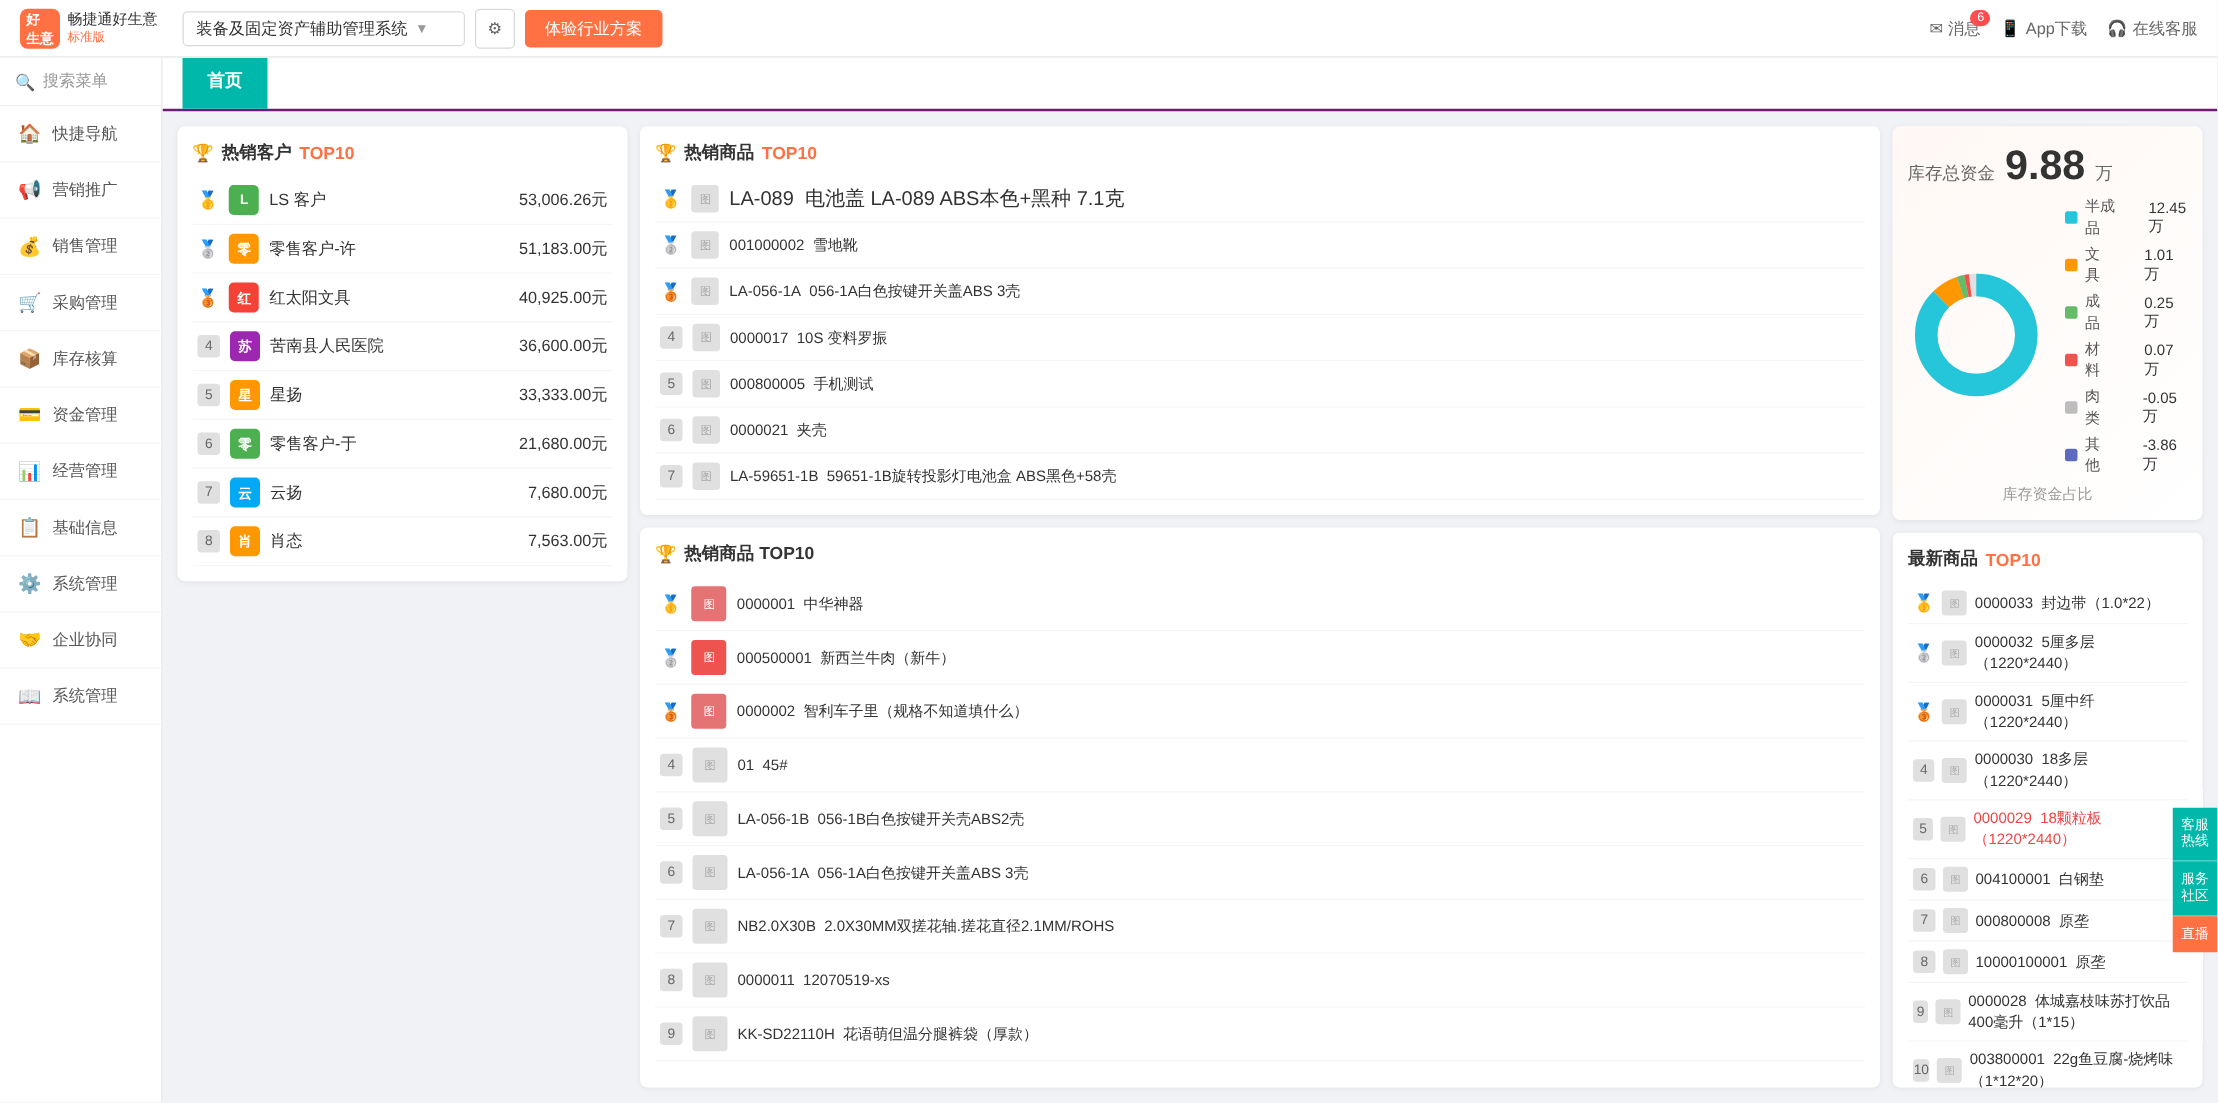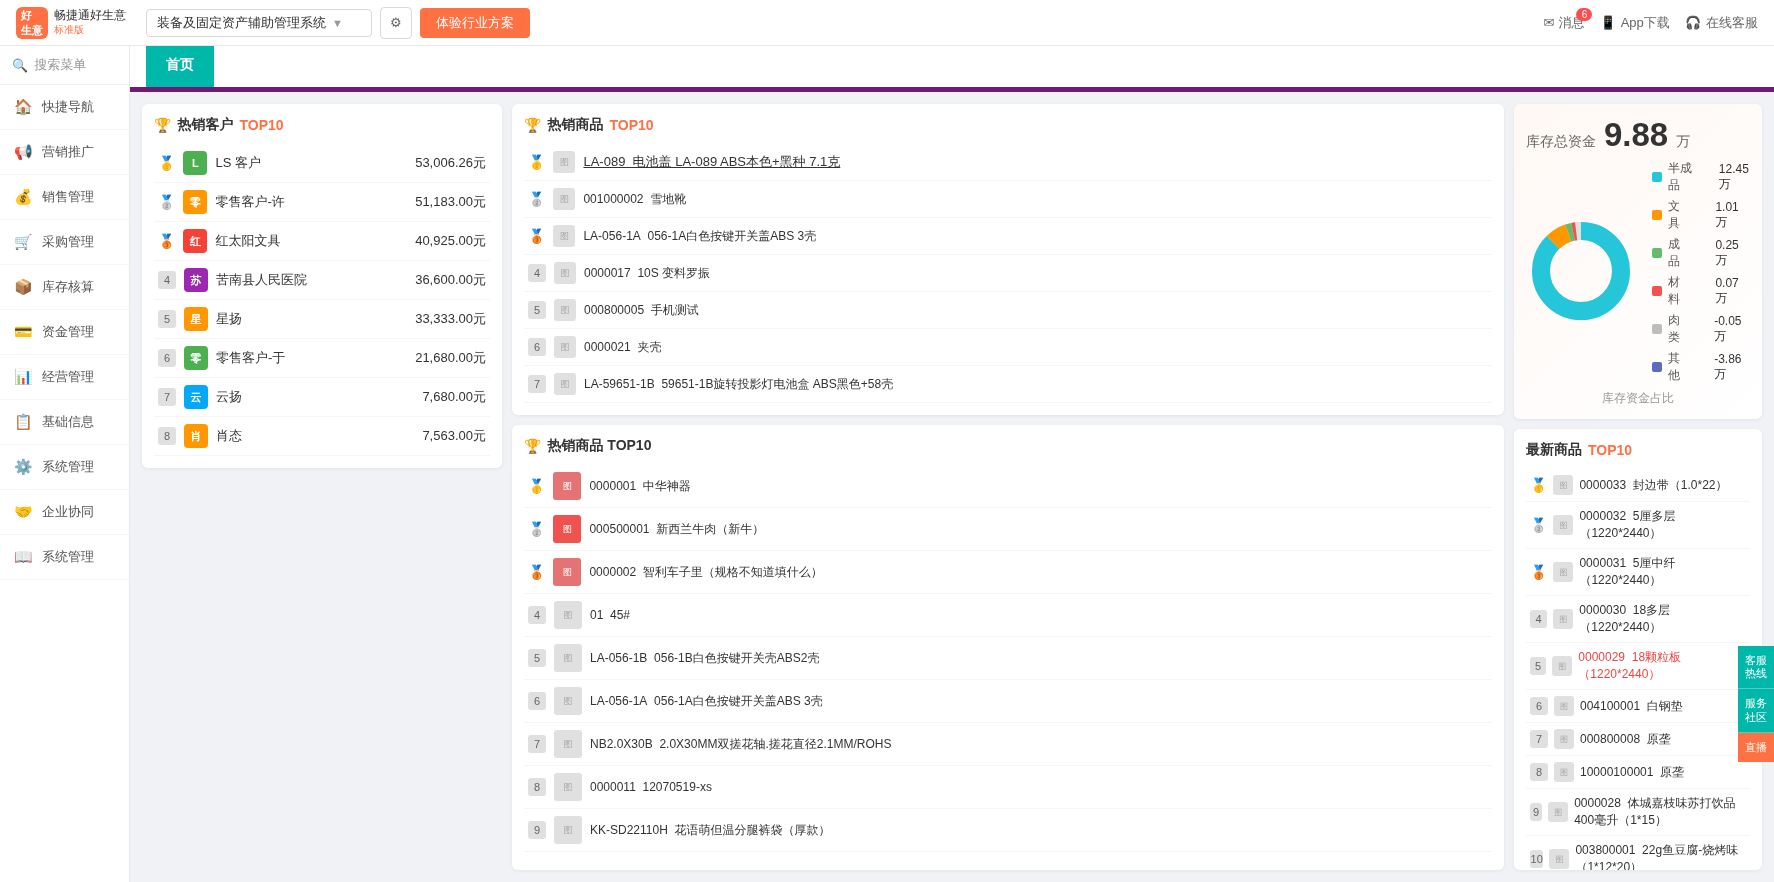--- a/index.html
+++ b/index.html
@@ -123,21 +123,21 @@
 
     
     .main-content {
       flex: 1;
       display: flex;
       flex-direction: column;
       overflow: hidden;
     }
     .page-tabs {
       background: #fff;
-      border-bottom: 5px solid #701a75;
+      border-bottom: 2px solid #701a75;
       padding: 0 16px;
       display: flex; align-items: center;
     }
     .page-tab {
       padding: 12px 20px;
       font-size: 14px;
       cursor: pointer;
       border-bottom: 3px solid transparent;
       color: #555;
     }
@@ -432,21 +432,21 @@
         <div class="card" style="flex:0 0 auto;">
           <div class="card-title">
             <span style="color:#ff9800;">🏆</span>
             <span>热销商品</span>
             <span class="top10-label">TOP10</span>
           </div>
           <div id="hot-product2-list">
               <div class="rank-item">
     <span style="color:#f5a623;font-size:14px;">🥇</span>
     <span style="width:22px;height:22px;background:#e0e0e0;border-radius:3px;display:inline-flex;align-items:center;justify-content:center;font-size:9px;color:#aaa;flex-shrink:0;">图</span>
-    <span class="rank-name" style="font-size:13px;text-decoration:underline;">LA-089&nbsp;&nbsp;电池盖 LA-089 ABS本色+黑种 7.1克</span>
+    <span class="rank-name" style="font-size:16px;">LA-089&nbsp;&nbsp;电池盖 LA-089 ABS本色+黑种 7.1克</span>
   </div>
               <div class="rank-item">
     <span style="color:#9b9b9b;font-size:14px;">🥈</span>
     <span style="width:22px;height:22px;background:#e0e0e0;border-radius:3px;display:inline-flex;align-items:center;justify-content:center;font-size:9px;color:#aaa;flex-shrink:0;">图</span>
     <span class="rank-name" style="font-size:12px;">001000002&nbsp;&nbsp;雪地靴</span>
   </div>
               <div class="rank-item">
     <span style="color:#cd7f32;font-size:14px;">🥉</span>
     <span style="width:22px;height:22px;background:#e0e0e0;border-radius:3px;display:inline-flex;align-items:center;justify-content:center;font-size:9px;color:#aaa;flex-shrink:0;">图</span>
     <span class="rank-name" style="font-size:12px;">LA-056-1A&nbsp;&nbsp;056-1A白色按键开关盖ABS 3壳</span>

